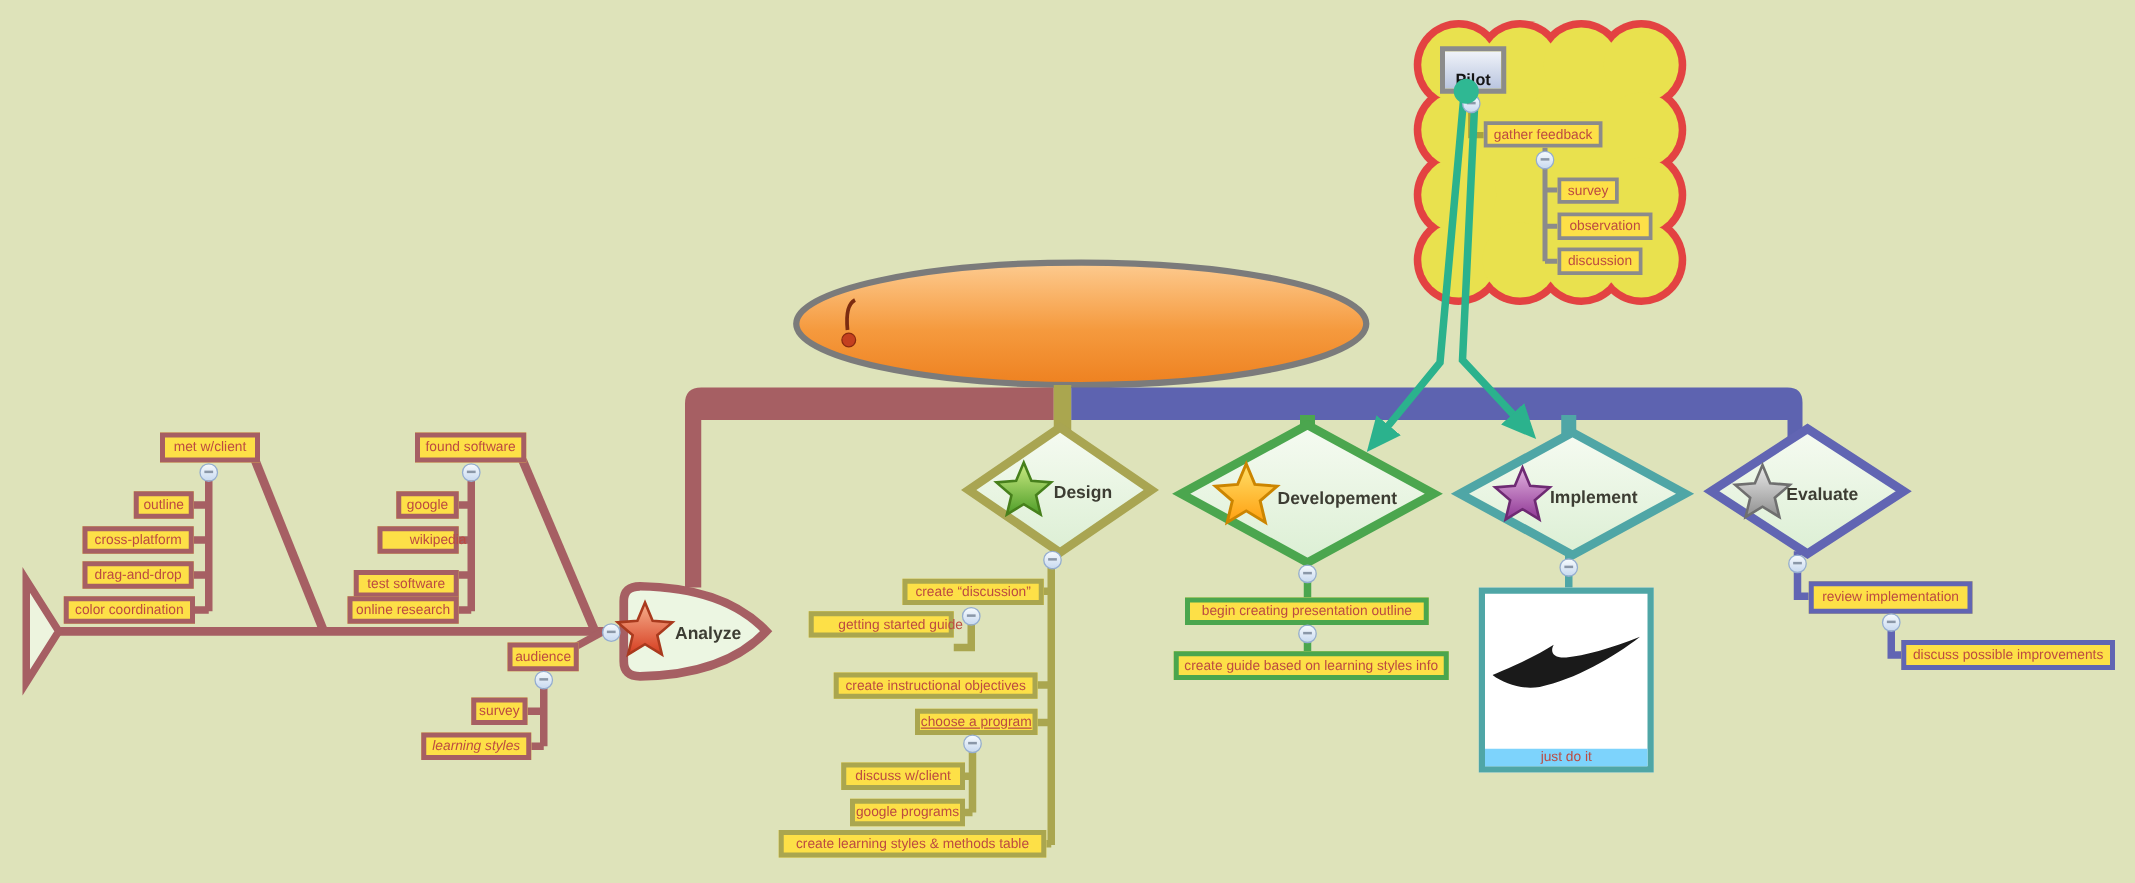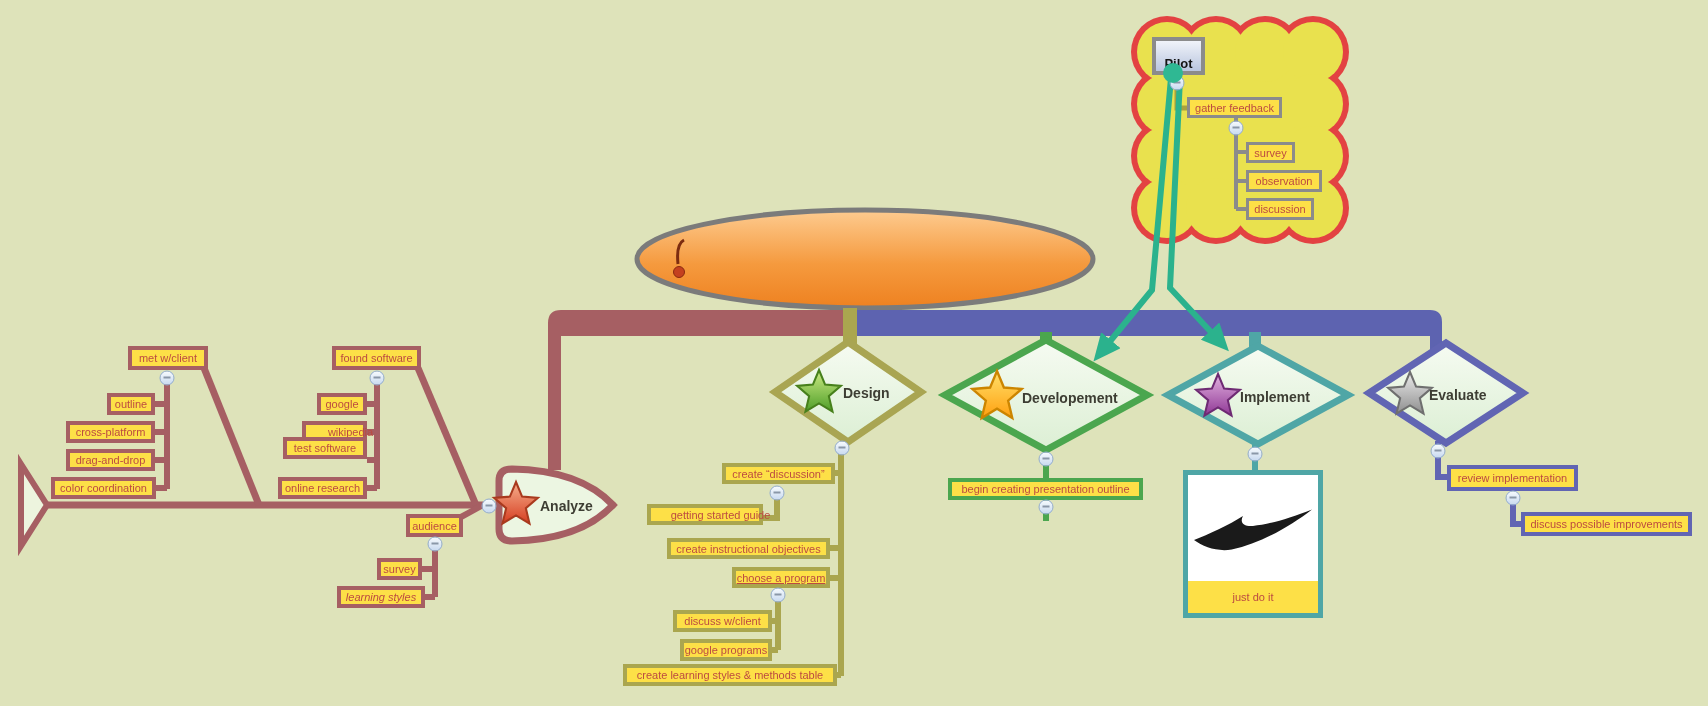--- a/index.html
+++ b/index.html
@@ -32,21 +32,21 @@
   .root-title{position:absolute;left:650px;top:259px;width:444px;transform:translateY(-50%);
               display:flex;align-items:center;justify-content:center;gap:9px;
               font-weight:bold;font-size:15px;color:#44443a;z-index:2;}
   .note-icon{width:12px;height:15px;background:#e9eb8d;border:1px solid #8f9646;
              box-shadow:inset 0 -2px 0 #cfd25f;position:relative;}
   .note-icon::after{content:"";position:absolute;left:2px;right:2px;top:3px;height:8px;
              background:repeating-linear-gradient(#6f7630 0 1px,transparent 1px 3px);}
   
   .nike{position:absolute;left:1183px;top:470px;width:140px;height:148px;box-sizing:border-box;
         border:5px solid #4fa6a6;background:#ffffff;z-index:2;}
-  .nike-caption{position:absolute;left:0;right:0;bottom:0;height:32px;background:#fde047;
+  .nike-caption{position:absolute;left:0;right:0;bottom:0;height:14px;background:#7dd3fc;
         display:flex;align-items:center;justify-content:center;font-size:11px;color:#bc4a41;}
 </style>
 </head>
 <body>
 
 <div class="canvas">
 
   <svg class="layer" width="1708" height="706" viewBox="0 0 1708 706">
     <defs>
       <linearGradient id="ovalGrad" x1="0" y1="0" x2="0" y2="1">
@@ -191,37 +191,38 @@
 
   <span class="nodelabel" style="left:540px;top:506px;">Analyze</span>
   <div class="box b-maroon" style="left:128px;top:346px;width:80px;height:24px;">met w/client</div>
   <div class="box b-maroon" style="left:107px;top:393px;width:48px;height:22px;">outline</div>
   <div class="box b-maroon" style="left:66px;top:421px;width:89px;height:22px;">cross-platform</div>
   <div class="box b-maroon" style="left:66px;top:449px;width:89px;height:22px;">drag-and-drop</div>
   <div class="box b-maroon" style="left:51px;top:477px;width:105px;height:22px;">color coordination</div>
   <div class="box b-maroon" style="left:332px;top:346px;width:89px;height:24px;">found software</div>
   <div class="box b-maroon" style="left:317px;top:393px;width:50px;height:22px;">google</div>
   <div class="box b-maroon" style="left:302px;top:421px;width:65px;height:22px;padding-left:32px;">wikipedia</div>
-  <div class="box b-maroon" style="left:283px;top:437px;width:84px;height:22px;">test software</div>
+  <div class="box b-maroon" style="left:283px;top:456px;width:84px;height:22px;">test software</div>
   <div class="box b-maroon" style="left:278px;top:477px;width:89px;height:22px;">online research</div>
   <div class="box b-maroon" style="left:406px;top:514px;width:57px;height:23px;">audience</div>
   <div class="box b-maroon" style="left:377px;top:558px;width:45px;height:22px;">survey</div>
   <div class="box b-maroon" style="left:337px;top:586px;width:88px;height:22px;font-style:italic;">learning styles</div>
 
   <span class="nodelabel" style="left:843px;top:393px;">Design</span>
   <div class="box b-khaki" style="left:722px;top:463px;width:113px;height:21px;">create “discussion”</div>
-  <div class="box b-khaki" style="left:647px;top:504px;width:116px;height:21px;padding-left:31px;">getting started guide</div>
+  <div class="box b-khaki" style="left:647px;top:489px;width:116px;height:21px;padding-left:31px;">getting started guide</div>
   <div class="box b-khaki" style="left:667px;top:538px;width:163px;height:21px;">create instructional objectives</div>
   <div class="box b-khaki" style="left:732px;top:567px;width:98px;height:21px;text-decoration:underline;">choose a program</div>
   <div class="box b-khaki" style="left:673px;top:610px;width:99px;height:22px;">discuss w/client</div>
   <div class="box b-khaki" style="left:680px;top:639px;width:92px;height:22px;">google programs</div>
   <div class="box b-khaki" style="left:623px;top:664px;width:214px;height:22px;">create learning styles &amp; methods table</div>
 
   <span class="nodelabel" style="left:1022px;top:398px;">Developement</span>
   <div class="box b-green" style="left:948px;top:478px;width:195px;height:22px;">begin creating presentation outline</div>
+  <div class="box b-green" style="left:939px;top:521px;width:220px;height:23px;">create guide based on learning styles info</div>
 
   <span class="nodelabel" style="left:1240px;top:397px;">Implement</span>
   <div class="nike">
     <svg width="118" height="52" viewBox="0 0 100 40" style="position:absolute;left:6px;top:32px;">
       <path d="M0 26 C8 32 20 36 32 34 C56 29 82 14 100 0 C80 8 62 13 50 14 C42 14.6 38.5 11 41.5 5.5 C30 13 12 21 0 26 Z" fill="#1a1a1a"></path>
     </svg>
     <div class="nike-caption">just do it</div>
   </div>
 
   <span class="nodelabel" style="left:1429px;top:395px;">Evaluate</span>

